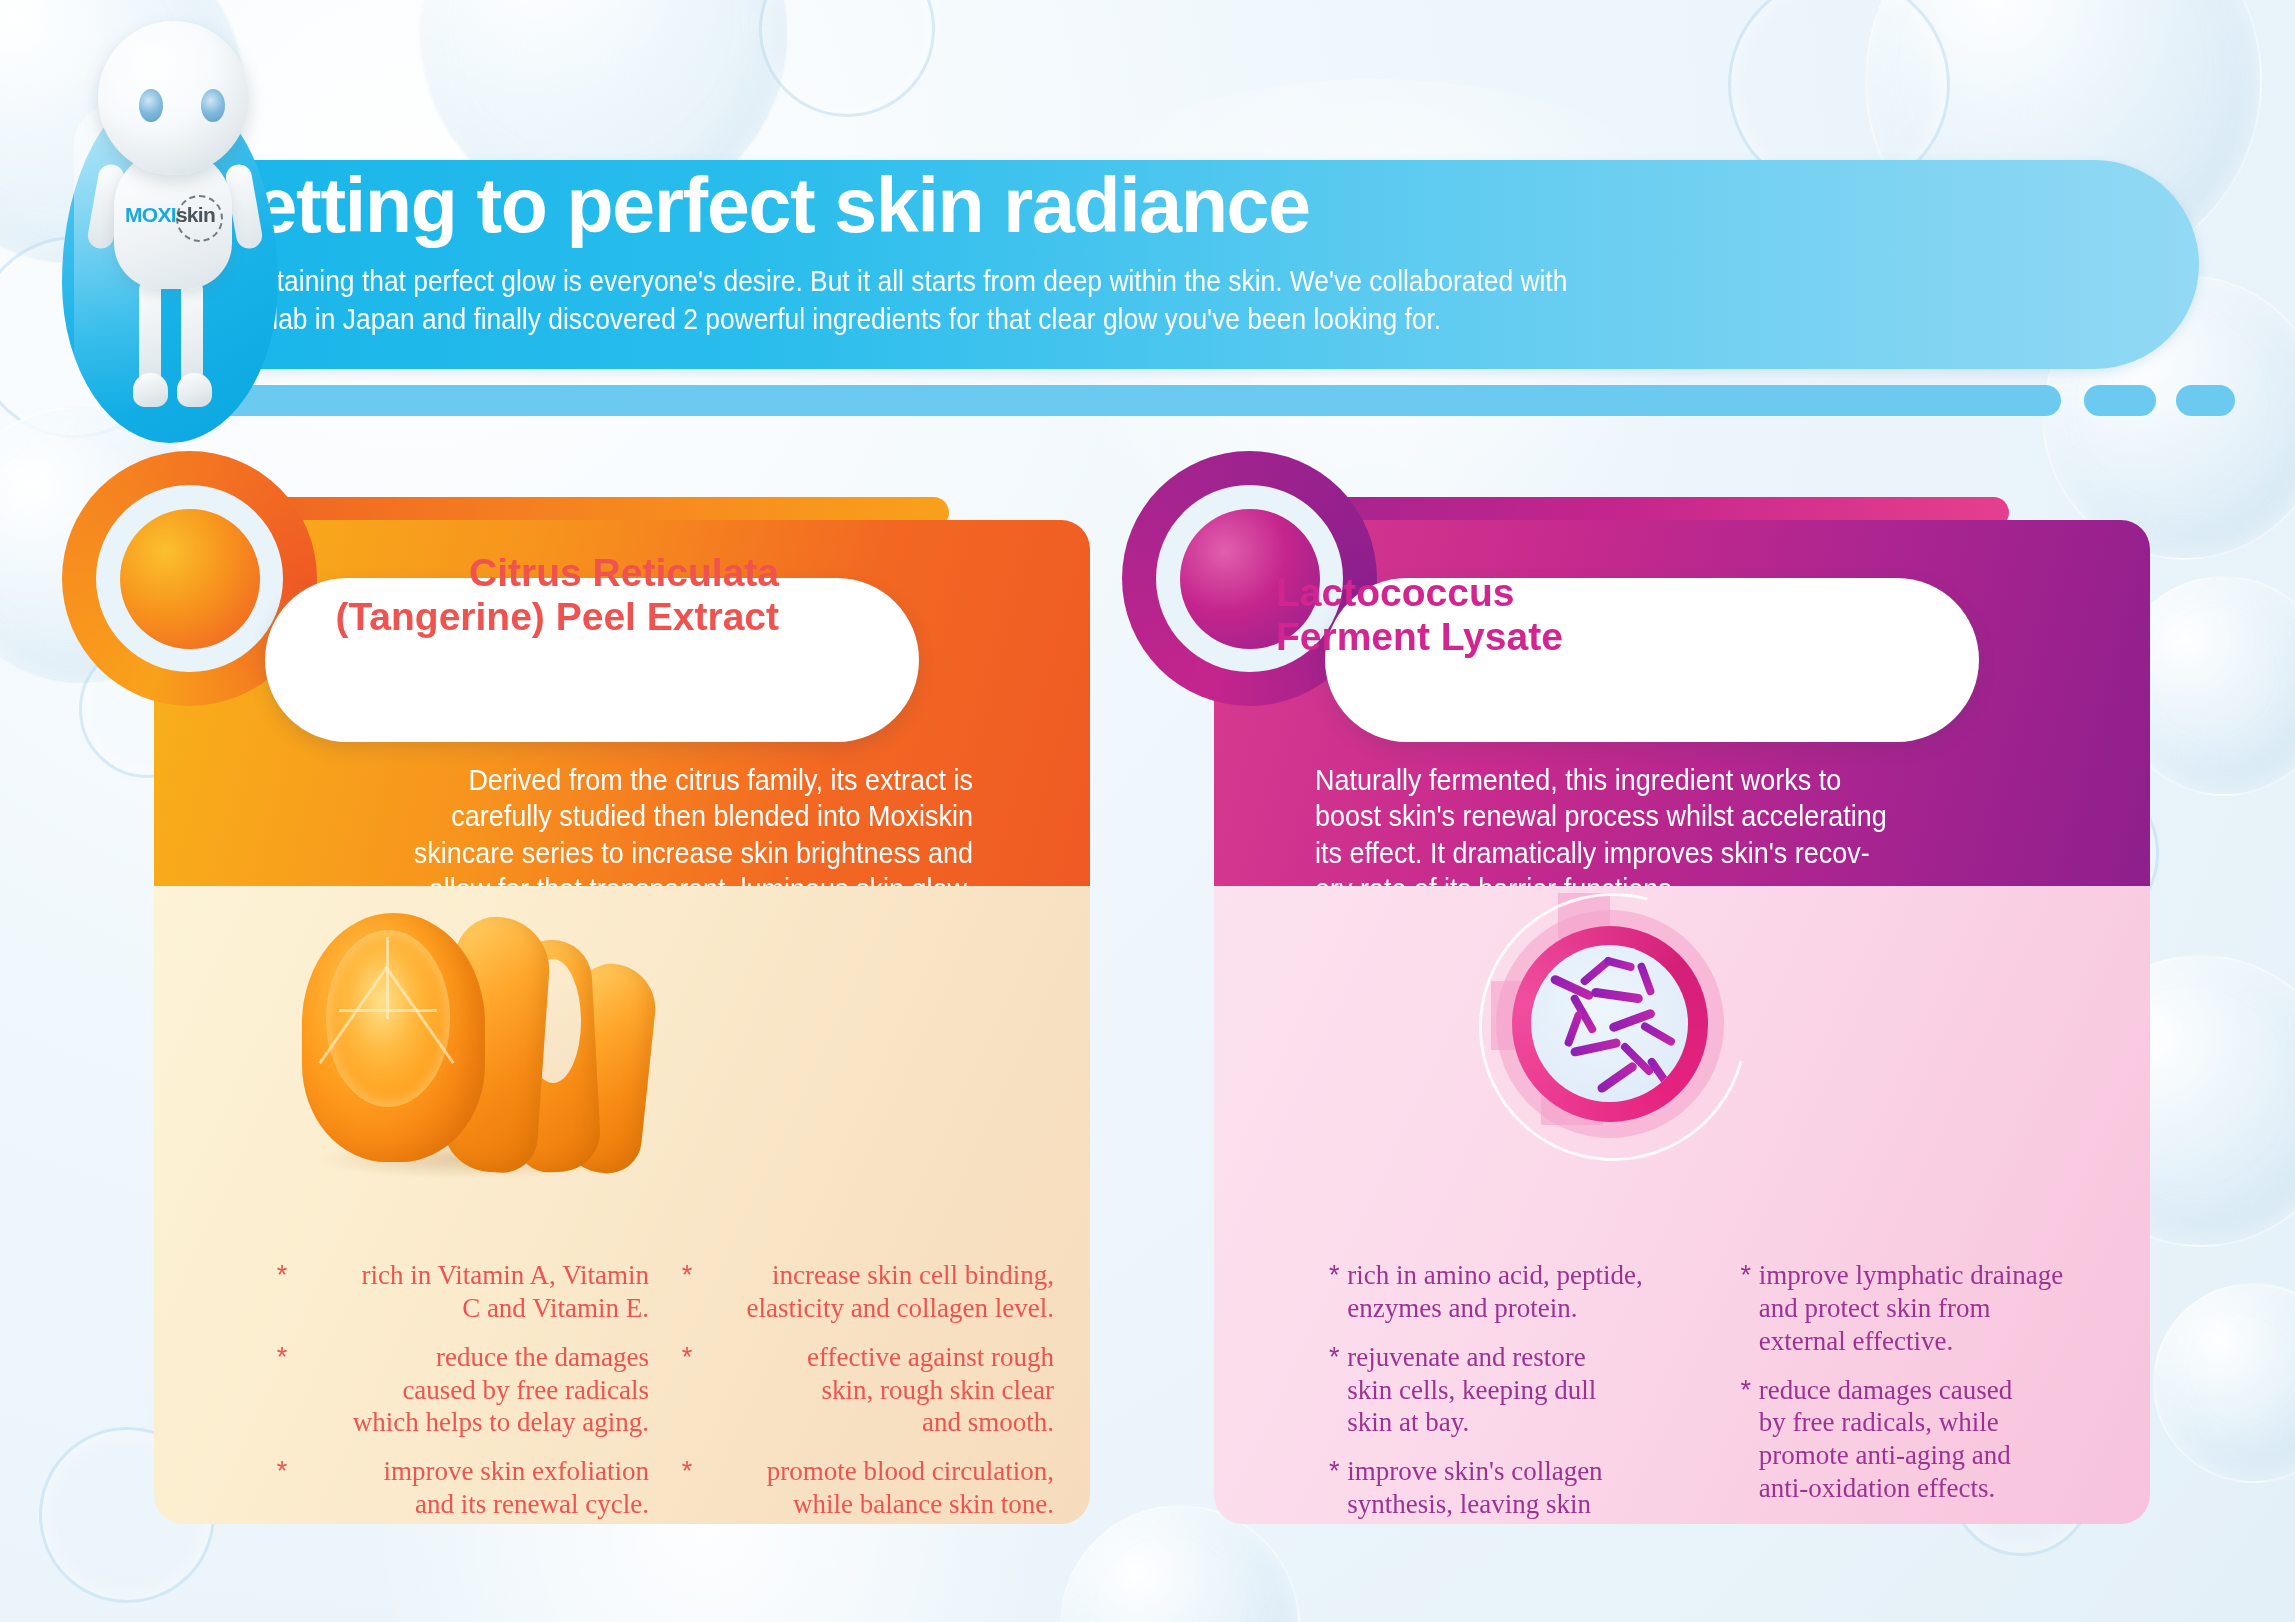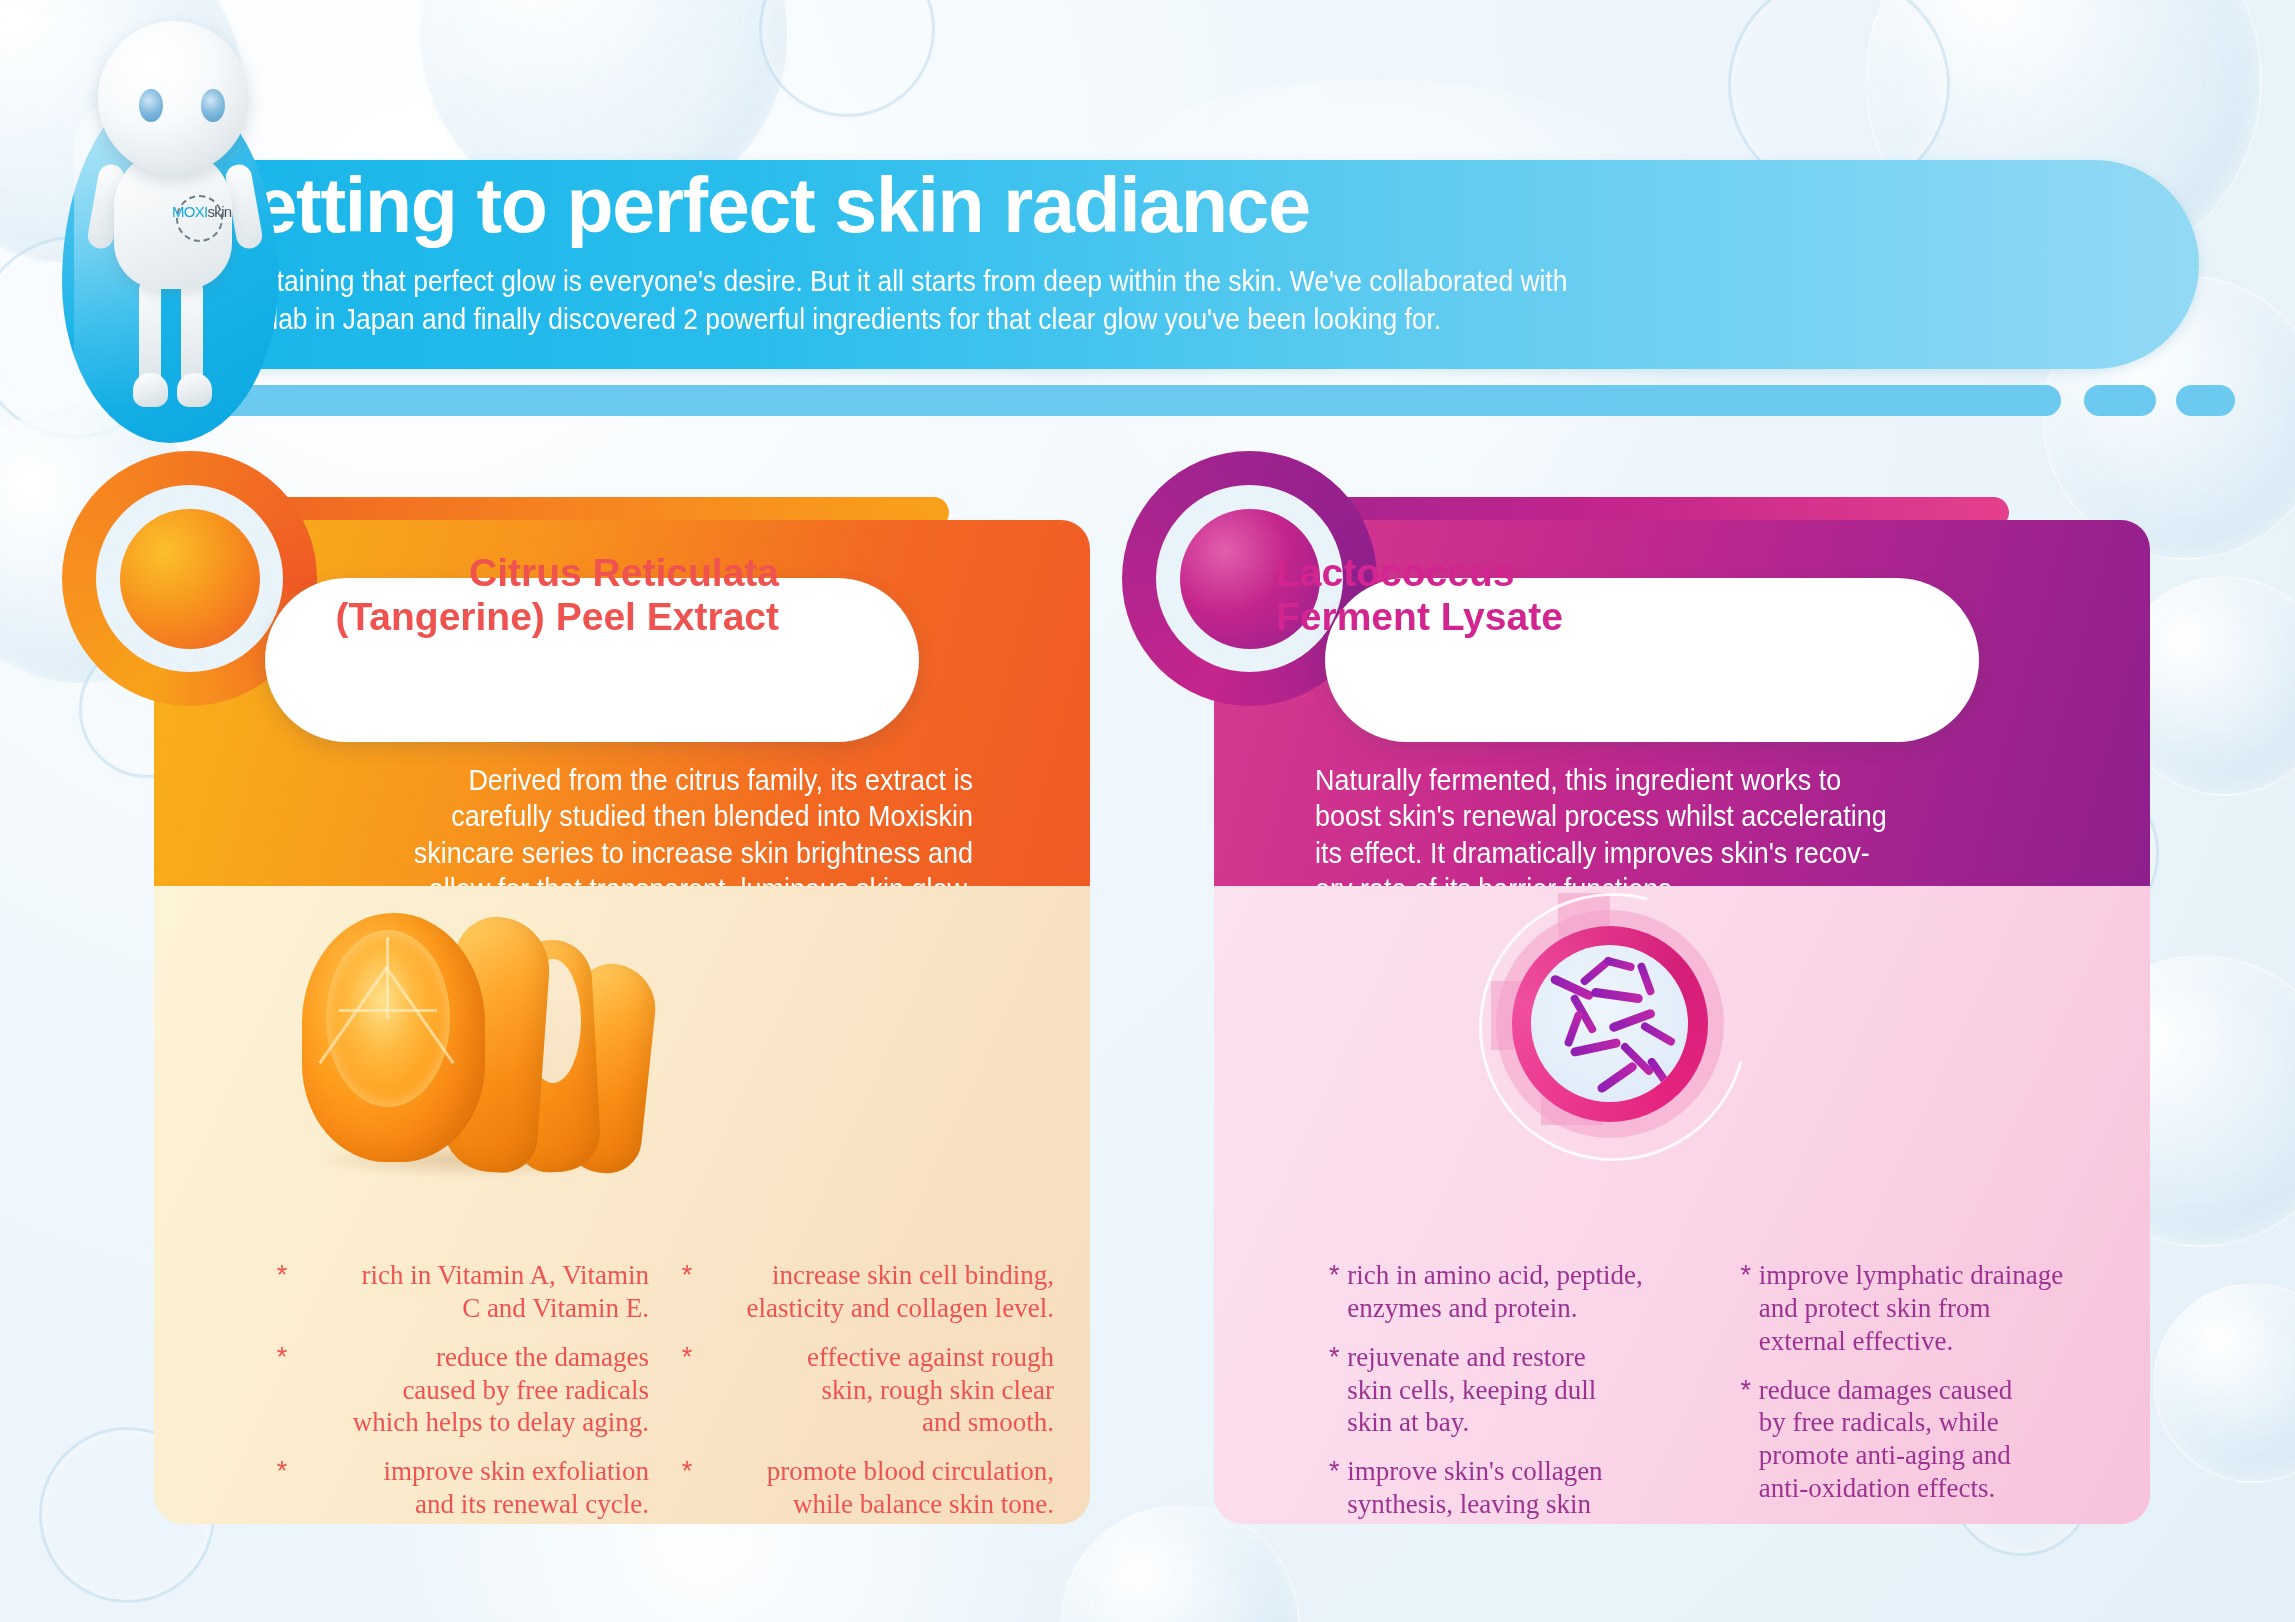--- a/index.html
+++ b/index.html
@@ -70,21 +70,21 @@
      background:linear-gradient(160deg,#fdfefe,#d8e1e7);}
   #leg-left{left:77px;top:272px;}
   #leg-right{left:119px;top:272px;}
   .foot{position:absolute;width:35px;height:34px;border-radius:17px 17px 11.8px 11.8px;
      background:linear-gradient(160deg,#ffffff,#d3dde3);}
   #foot-left{left:71px;top:366px;}
   #foot-right{left:115px;top:366px;}
   #logo-badge{position:absolute;left:63px;top:190px;width:105px;height:41px;}
   #logo-dashcircle{position:absolute;left:51px;top:-1.3px;width:43px;height:43px;border-radius:50%;
      border:2px dashed #6f7c84;}
-  #logo-text{position:absolute;left:0;top:6.5px;font-size:15px;font-weight:normal;letter-spacing:-0.7px;white-space:nowrap;margin-left:47px;}
+  #logo-text{position:absolute;left:0;top:6.5px;font-size:21px;font-weight:bold;letter-spacing:-0.7px;white-space:nowrap;}
   #logo-moxi{color:#18a9e0;}
   #logo-skin{color:#4a565d;}
 
   
   .card{position:absolute;top:520px;width:936px;height:1004px;border-radius:29px;overflow:visible;}
   #card-left{left:154px;text-align:right;}
   #card-right{left:1214px;}
 
   .card-topbar{position:absolute;top:-23px;left:75px;width:720px;height:31px;border-radius:15.7px;}
   #card-left .card-topbar{background:linear-gradient(90deg,#ef6223 0%,#f58220 45%,#f9a11b 100%);}
@@ -100,21 +100,21 @@
   #card-right .ring-outer{background:conic-gradient(from 200deg,#c4258c,#a4248f 35%,#8e1f8c 70%,#c4258c 100%);}
   .ring-hole{position:absolute;left:34px;top:34px;width:187px;height:187px;border-radius:50%;background:#e8f3fa;}
   .ring-inner{position:absolute;left:58px;top:58px;width:140px;height:140px;border-radius:50%;}
   #card-left .ring-inner{background:radial-gradient(circle at 32% 30%,#fbc02d 0%,#f7941d 45%,#ef5a24 100%);}
   #card-right .ring-inner{background:radial-gradient(circle at 32% 30%,#e15fae 0%,#c4258c 45%,#93208d 100%);}
 
   .head-pill{position:absolute;top:58px;left:111px;width:654px;height:164px;border-radius:82px;background:#ffffff;
      box-shadow:0 6.5px 18.3px rgba(60,60,90,.16);}
   .head-pill-text{position:absolute;left:62px;top:31px;width:563px;font-size:39px;font-weight:bold;line-height:1.14;white-space:pre-line;}
   #card-left .head-pill-text{color:#ef5350;}
-  #card-right .head-pill-text{color:#d3258f;}
+  #card-right .head-pill-text{color:#d3258f;margin-top:20px;}
 
   .card-desc{position:absolute;left:101px;top:242px;width:772px;font-size:29px;color:#ffffff;line-height:1.25;
      font-stretch:condensed;transform:scaleX(.93);transform-origin:left top;white-space:pre-line;}
 
   .card-body{position:absolute;top:366px;left:0;width:936px;height:638px;border-radius:0 0 29px 29px;overflow:hidden;}
   #card-left .card-body{background:linear-gradient(115deg,#fdf3d6 0%,#fbeccd 35%,#f8e2c4 70%,#f6dcbc 100%);}
   #card-right .card-body{background:linear-gradient(115deg,#fbe2ef 0%,#fbd9ea 40%,#f9cde2 72%,#f7c2dc 100%);}
 
   
   #orange-photo{position:absolute;left:141px;top:13px;width:380px;height:275px;}

